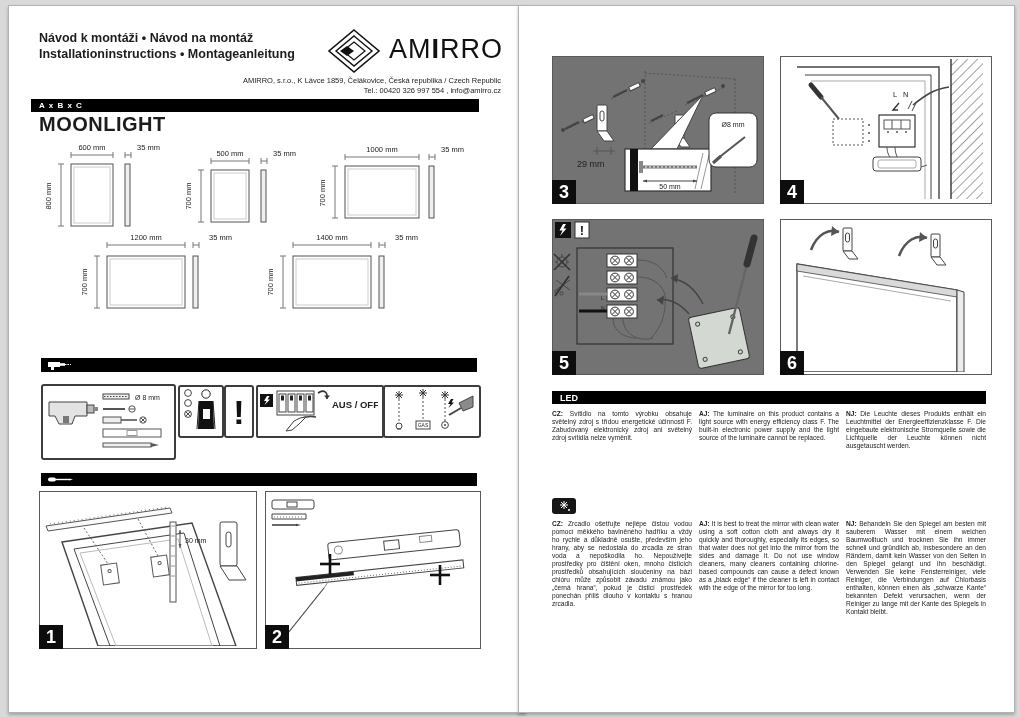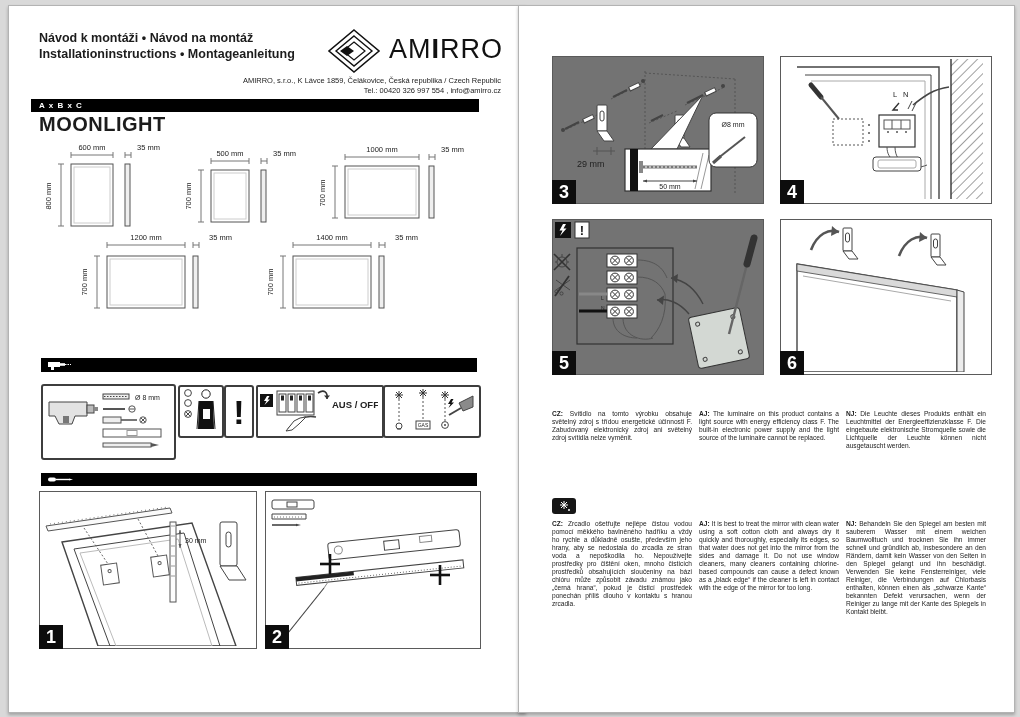--- a/index.html
+++ b/index.html
@@ -505,20 +505,21 @@
         <rect x="150" y="14" width="9" height="23" rx="1" fill="#fff" stroke="#444"></rect>
           <rect x="152.5" y="19" width="4" height="9" rx="2" fill="none" stroke="#444"></rect>
         <polygon points="150,37 159,37 165,45 156,45" fill="#fff" stroke="#444"></polygon>
       </g>
       <path d="M118,36 C124,20 136,14 146,18" fill="none" stroke="#555" stroke-width="2.6"></path>
         <polygon points="146,18 139,12 138,22" fill="#555"></polygon>
     </svg>
     <div class="badge">6</div>
   </div>
 
+  <div class="abs blackbar" style="left:33px;top:385px;width:434px;height:13px;font-size:9px;font-weight:bold;padding-left:8px;box-sizing:border-box;">LED</div>
   <div class="abs cols" style="left:33px;top:404px;width:434px;">
     <div class="col"><b>CZ:</b> <span>Svítidlo na tomto výrobku obsahuje světelný zdroj s třídou energetické účinnosti F. Zabudovaný elektronický zdroj ani světelný zdroj svítidla nelze vyměnit.</span></div>
     <div class="col"><b>AJ:</b> <span>The luminaire on this product contains a light source with energy efficiency class F. The built-in electronic power supply and the light source of the luminaire cannot be replaced.</span></div>
     <div class="col"><b>NJ:</b> <span>Die Leuchte dieses Produkts enthält ein Leuchtmittel der Energieeffizienzklasse F. Die eingebaute elektronische Stromquelle sowie die Lichtquelle der Leuchte können nicht ausgetauscht werden.</span></div>
   </div>
 
   <div class="abs" style="left:33px;top:492px;width:24px;height:16px;background:#161616;border-radius:3px;display:flex;align-items:center;justify-content:center;">
     <svg width="14" height="12" viewBox="0 0 14 12">
       <g stroke="#fff" stroke-width="1">
           <line x1="7" y1="1" x2="7" y2="9"></line>

